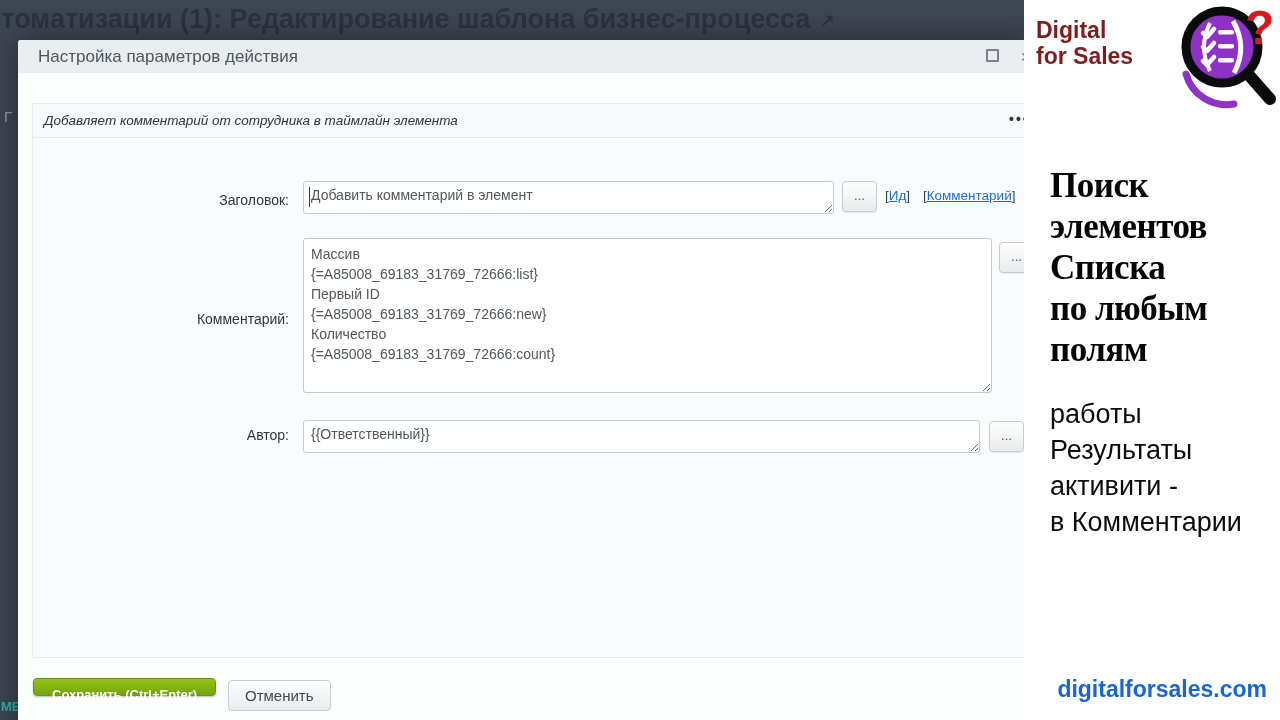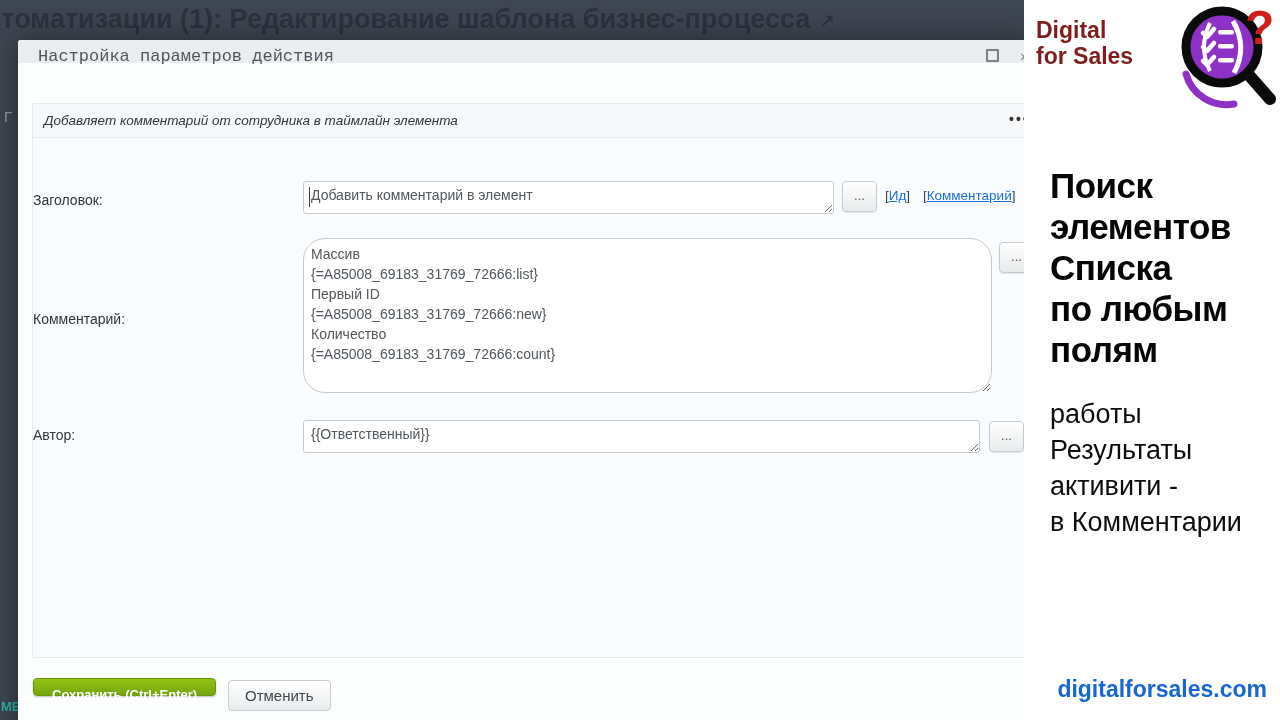--- a/index.html
+++ b/index.html
@@ -13,52 +13,52 @@
               color:#2b323e; white-space:nowrap; }
   .bg-title .arrow { font-size:17px; margin-left:10px; vertical-align:2px; }
   .frag-top { position:absolute; left:4px; top:108px; color:#939ca5; font-size:15px; }
   .frag-bottom { position:absolute; left:1px; top:699px; color:#2fb3a8;
                  font-size:13px; font-weight:700;text-align:center; }
 
   
   .dialog { position:absolute; left:18px; top:40px; width:1012px; height:700px;
             background:#fcfdfd; border-radius:3px 3px 0 0;
             box-shadow:0 0 28px rgba(0,0,0,.45); }
-  .titlebar { position:absolute; left:0; top:0; right:0; height:23px;
-              background:#e9edf0; border-radius:3px 3px 0 0;font-family:Liberation Mono, monospace; }
+  .titlebar { position:absolute; left:0; top:0; right:0; height:33px;
+              background:#e9edf0; border-radius:3px 3px 0 0; }
   .titlebar-title { position:absolute; left:20px; top:0; line-height:33px;
                     font-size:17px; color:#4d565e; }
   .max-btn { position:absolute; left:968px; top:9px; width:13px; height:13px;
              border:2px solid #78828c; border-radius:1px; cursor:pointer; }
   .partial-icon { position:absolute; left:1002px; top:8px; width:7px; height:18px;
                   overflow:hidden; color:#78828c; font-size:14px; line-height:18px; }
 
   
   .panel { position:absolute; left:14px; top:63px; width:1060px; height:555px;
            background:#fafbfc; border:1px solid #e7eaee; border-radius:2px; }
   .panel-header { position:absolute; left:0; top:0; right:0; height:34px;
                   background:#f6f8f9; border-bottom:1px solid #e6e9ec; }
   .panel-desc { position:absolute; left:11px; top:0; line-height:34px;
                 font-size:13.5px; color:#2f363d;font-style:italic; }
   .panel-dots { position:absolute; left:976px; top:7px; font-size:14px;
                 font-weight:700; color:#333; letter-spacing:2px; cursor:pointer; }
 
-  .f-label { position:absolute; left:0; width:256px; 
+  .f-label { position:absolute; left:0; width:256px; text-align:right;
              font-size:14px; color:#2f363d; }
   .lbl-title  { top:88px; }
   .lbl-comment{ top:207px; }
   .lbl-author { top:323px; }
 
   .f-input { position:absolute; background:#fff; border:1px solid #c3cbd1;
              border-radius:3px; font-family:"Liberation Sans",sans-serif;
              font-size:14px; color:#51575c; padding:5px 7px; resize:both;
              overflow:hidden; outline:none; }
   .in-title   { left:270px; top:77px;  width:531px; height:33px; white-space:pre; }
   .in-comment { left:270px; top:134px; width:689px; height:155px; line-height:20px;
-                overflow:auto;border-radius:22px; }
+                overflow:auto; }
   .in-author  { left:270px; top:316px; width:677px; height:33px; white-space:pre; }
   .caret { position:absolute; left:276px; top:83px; width:1px; height:20px;
            background:#3a3a3a; }
 
   .more-btn { position:absolute; width:35px; height:31px;
               background:linear-gradient(#ffffff,#e8eaeb);
               border:1px solid #c3ccd2; border-radius:4px; font-size:13px;
               color:#555; text-align:center; line-height:27px; cursor:pointer;
               box-shadow:0 1px 1px rgba(0,0,0,.08); }
   .more-title   { left:809px; top:77px; }
@@ -81,21 +81,21 @@
                 font-size:15px; cursor:pointer; }
 
   
   .sidebar { position:absolute; left:1024px; top:0; width:256px; height:720px;
              background:#ffffff; }
   .logo { position:absolute; left:12px; top:18px; font-size:23px; font-weight:700;
           color:#7f1d1d; line-height:1.12; }
   .logo-icon { position:absolute; left:146px; top:0; width:110px; height:110px; }
   .promo-heading { position:absolute; left:26px; top:165px; font-size:35px;
                    font-weight:800; color:#060606; line-height:41px;
-                   letter-spacing:-0.5px; }
+                   letter-spacing:-0.5px;font-family:Liberation Serif, serif; }
   .promo-sub { position:absolute; left:26px; top:396px; font-size:27px;
                font-weight:400; color:#0d0d0d; line-height:36px; }
   .website { position:absolute; right:13px; top:676px; font-size:23px;
              font-weight:700; color:#1766d1; cursor:pointer; }
 </style>
 </head>
 <body>
 
 <div class="main">
   <div class="bg-title">

